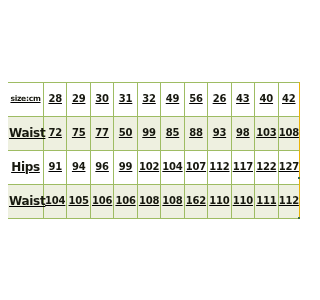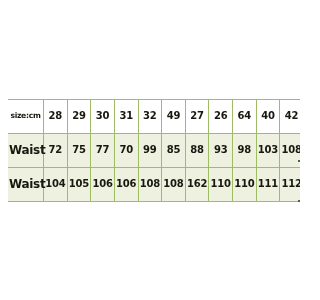--- a/index.html
+++ b/index.html
@@ -22,20 +22,21 @@
     display: flex;
     flex-direction: column;
     justify-content: center;
     align-items: center;
   }
 
   #chart-wrap {
     position: relative;
     width: 296px;
     margin-left: 12px;
+    text-decoration: underline;
   }
 
   table.size-chart {
     border-collapse: collapse;
     width: 296px;
     table-layout: fixed;
     border-top: 1px solid #85a84e;
     border-bottom: 1px solid #85a84e;
   }
 
@@ -63,21 +64,21 @@
     border-left: none;
     padding-left: 1px;
     padding-right: 1px;
   }
   table.size-chart td.rowlabel.small {
     font-size: 7.6px;
   }
 
   
   table.size-chart td.lastcol {
-    border-right: 1px solid #eab308;
+    border-right: 5px solid #eab308;
   }
 
   
   tr.row-white td { background: #ffffff; }
   tr.row-tint  td { background: #eef0e0; }
 
   
   #right-accent {
     position: absolute;
     right: 0px;
@@ -114,42 +115,56 @@
       <tbody>
 
         <tr class="row-white">
           <td class="rowlabel small">size:cm</td>
           <td>28</td>
           <td>29</td>
           <td>30</td>
           <td>31</td>
           <td>32</td>
           <td>49</td>
-          <td>27</td>
+          <td>56</td>
           <td>26</td>
-          <td>64</td>
+          <td>43</td>
           <td>40</td>
           <td class="lastcol">42</td>
         </tr>
 
         <tr class="row-tint">
           <td class="rowlabel">Waist</td>
           <td>72</td>
           <td>75</td>
           <td>77</td>
-          <td>70</td>
+          <td>50</td>
           <td>99</td>
           <td>85</td>
           <td>88</td>
           <td>93</td>
           <td>98</td>
           <td>103</td>
           <td class="lastcol">108</td>
         </tr>
 
+        <tr class="row-white">
+          <td class="rowlabel">Hips</td>
+          <td>91</td>
+          <td>94</td>
+          <td>96</td>
+          <td>99</td>
+          <td>102</td>
+          <td>104</td>
+          <td>107</td>
+          <td>112</td>
+          <td>117</td>
+          <td>122</td>
+          <td class="lastcol">127</td>
+        </tr>
 
         <tr class="row-tint">
           <td class="rowlabel">Waist</td>
           <td>104</td>
           <td>105</td>
           <td>106</td>
           <td>106</td>
           <td>108</td>
           <td>108</td>
           <td>162</td>

